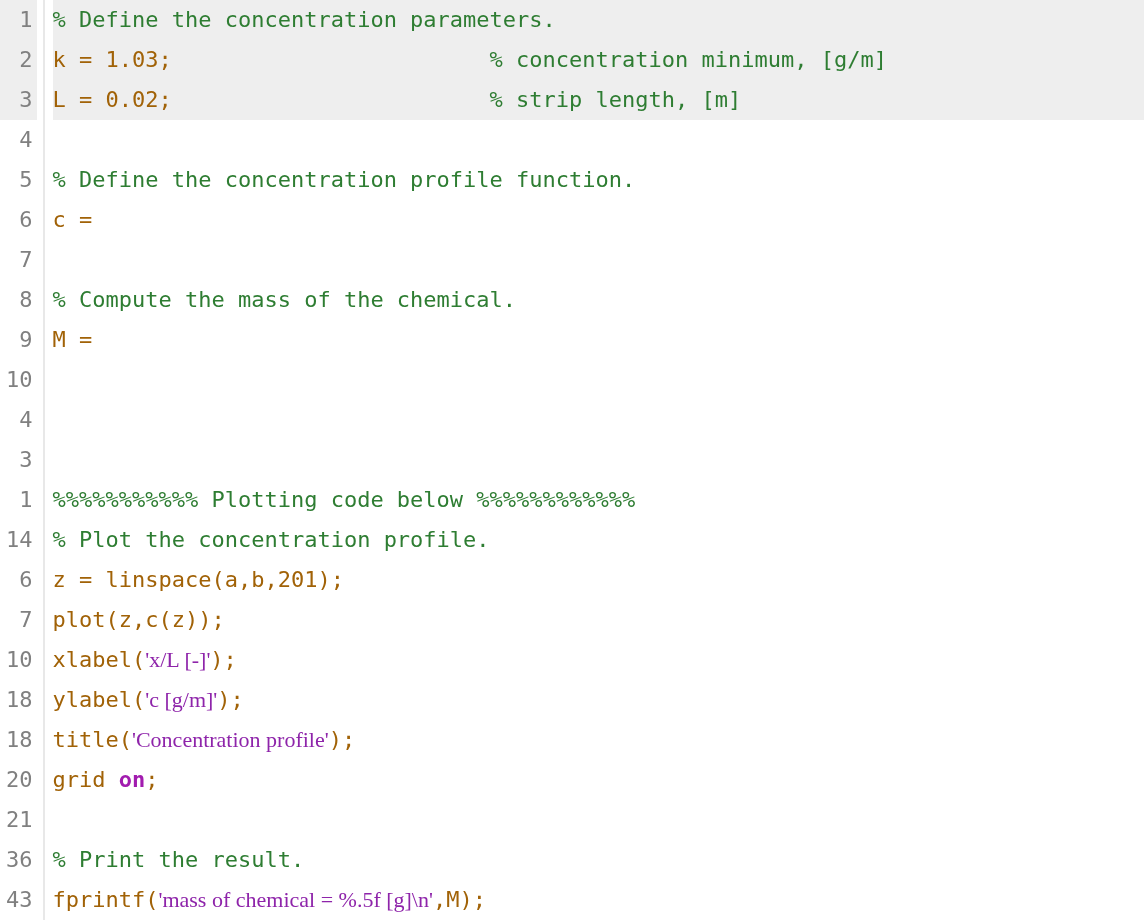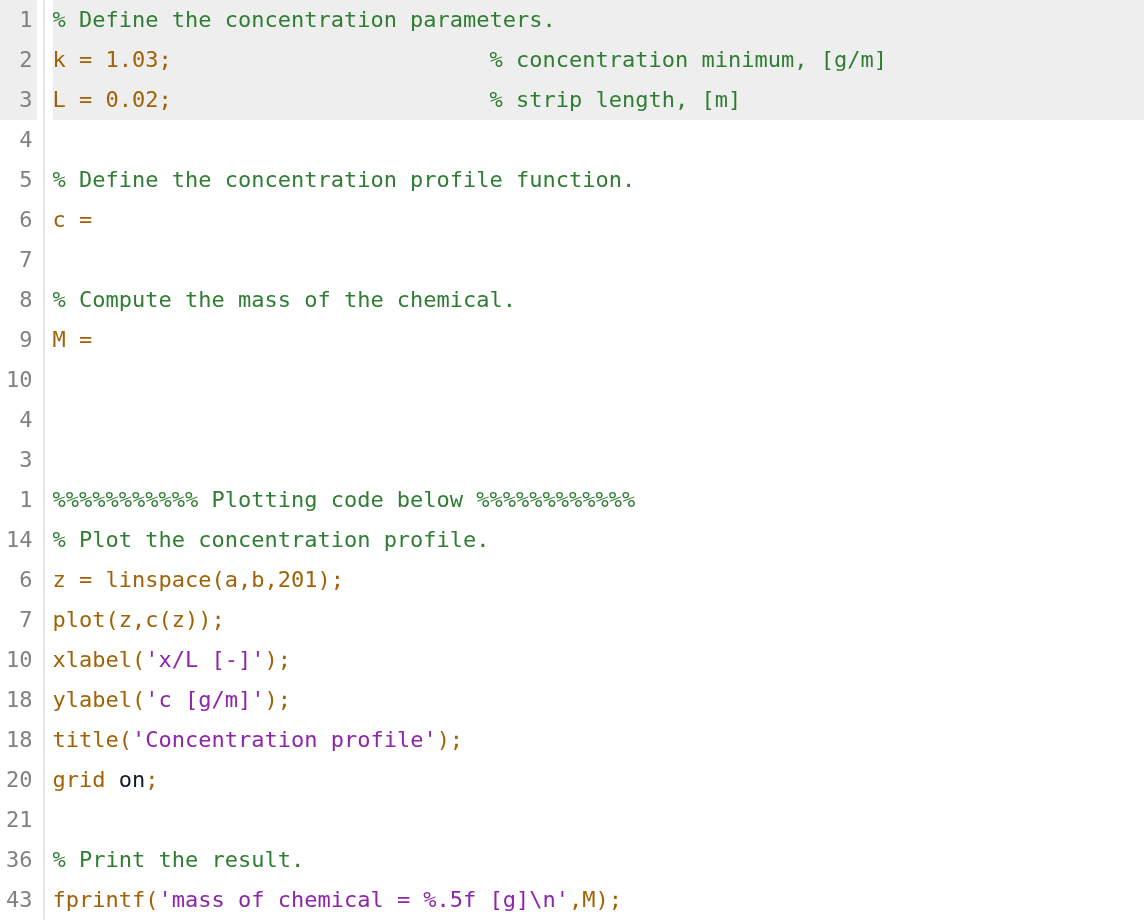--- a/index.html
+++ b/index.html
@@ -32,22 +32,22 @@
     flex: 1 1 auto;
     padding-left: 8px;
     white-space: pre;
   }
   .line { height: 40px; }
   .line.hl { background: #eeeeee; }
   .gutter .ln.hl { background: #eeeeee; }
 
   .tok-comment { color: #2e7d32; }
   .tok-default { color: #a16207; }
-  .tok-string  { color: #8e24aa; }
-  .tok-keyword { color: #0f172a; }
+  .tok-string  { color: #8e24aa; font-family: Liberation Serif, serif; }
+  .tok-keyword { color: #a21caf; font-weight: bold; }
 </style>
 </head>
 <body>
 
 <div class="editor">
   <div class="gutter" id="gutter">
       <div class="ln hl">1</div>
       <div class="ln hl">2</div>
       <div class="ln hl">3</div>
       <div class="ln">4</div>

